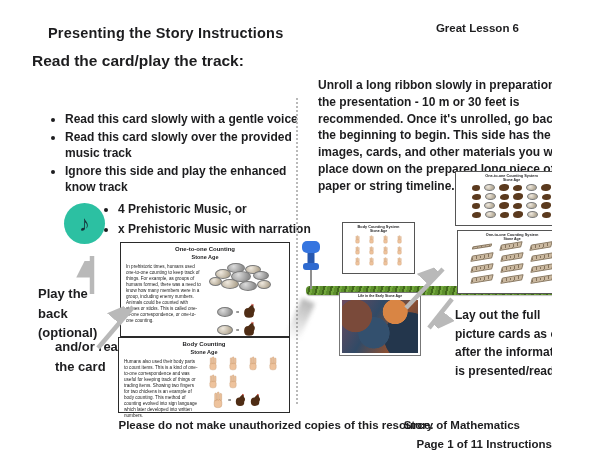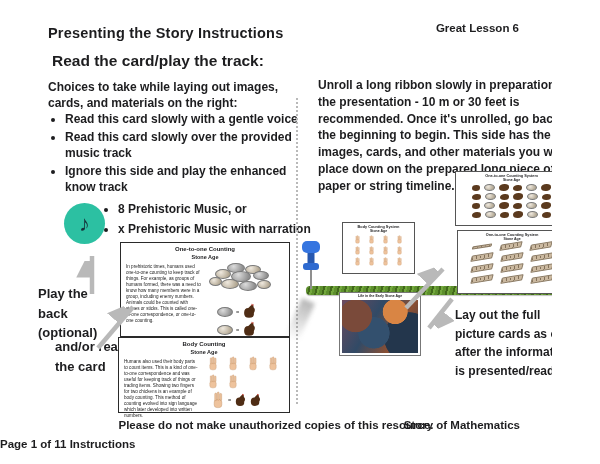--- a/index.html
+++ b/index.html
@@ -2,21 +2,21 @@
 <html><head>
 <meta charset="utf-8">
 <style>
   html,body { margin:0; padding:0; background:#fff; }
   .page { position:relative; width:552px; height:464px; background:#fff; overflow:hidden;
           font-family:"Liberation Sans", sans-serif; color:#1d1d1f; }
 
   
   .h-title  { position:absolute; left:48px; top:25px; font-size:14.5px; font-weight:700; letter-spacing:.2px; }
   .h-lesson { position:absolute; right:33px; top:22px; font-size:11.5px; font-weight:700; }
-  .l-head   { position:absolute; left:52px; top:52px; font-size:15.5px; font-weight:700; }
+  .l-head   { position:absolute; left:32px; top:52px; font-size:15.5px; font-weight:700; }
   .r-head   { position:absolute; left:318px; top:49px; font-size:15.5px; font-weight:700; }
 
   .l-intro  { position:absolute; left:48px; top:80px; width:252px; font-size:12px; font-weight:600; line-height:1.33; }
   .l-bullets{ position:absolute; left:48px; top:112px; width:252px; margin:0; padding-left:17px;
               font-size:12px; font-weight:600; line-height:1.33; }
   .l-bullets li { margin-bottom:2px; }
   .r-body   { position:absolute; left:318px; top:77px; width:264px; font-size:12px; font-weight:600; line-height:1.4; }
 
   
   .music-circle { position:absolute; left:64px; top:203px; width:41px; height:41px; border-radius:50%;
@@ -76,21 +76,21 @@
                  radial-gradient(circle at 88% 70%, #23364c 0 32%, transparent 33%),
                  linear-gradient(120deg, #6e4b5f, #314a66 40%, #8a4f33 70%, #2c3e55); }
 
   .caption { position:absolute; left:455px; top:306px; width:118px; font-size:12px; font-weight:700; line-height:1.55; }
 
   
   .f1 { position:absolute; top:419px; font-size:11.5px; font-weight:600; }
   .f-brand  { left:45px; }
   .f-notice { left:50%; transform:translateX(-50%); white-space:nowrap; }
   .f-series { right:32px; }
-  .f2 { position:absolute; top:438px; left:0; right:0; text-align:left; font-size:11.5px; font-weight:600; }
+  .f2 { position:absolute; top:438px; left:0; right:0; text-align:right; font-size:11.5px; font-weight:600; }
 
   .arrows { position:absolute; left:0; top:0; pointer-events:none; }
   svg.hand, svg.chick { display:block; }
 </style>
 </head>
 <body>
 
 <div class="page">
 
   <svg width="0" height="0" style="position:absolute">
@@ -105,32 +105,31 @@
         <path d="M3 14 Q3 7 9 7 L13 3 Q17 1 16.5 6 Q20 9 17 14 Q18 21 10 21 Q3 21 3 14 Z" fill="#4f2d15"></path>
         <path d="M13.2 3 l1-2.3 1 1.5 1.6-0.8 -0.8 2.4 z" fill="#c0392b"></path>
       </g>
     </defs>
   </svg>
 
   <div class="h-title">Presenting the Story Instructions</div>
   <div class="h-lesson">Great Lesson 6</div>
 
   <div class="l-head">Read the card/play the track:</div>
-  <div class="l-intro">Choices to take while laying out images, cards, and materials on the right:</div>
   <ul class="l-bullets">
     <li>Read this card slowly with a gentle voice</li>
     <li>Read this card slowly over the provided music track</li>
     <li>Ignore this side and play the enhanced know track</li>
   </ul>
 
   <div class="music-circle">
     <span>♪</span>
   </div>
   <ul class="music-bullets">
-    <li>8 Prehistoric Music, or</li>
+    <li>4 Prehistoric Music, or</li>
     <li>x Prehistoric Music with narration</li>
   </ul>
 
   <div class="play-label">Play the back (optional)</div>
   <div class="read-label">and/or read the card</div>
 
   <div class="divider"></div>
 
   <div class="card card1">
     <div class="card-title">One-to-one Counting</div>

